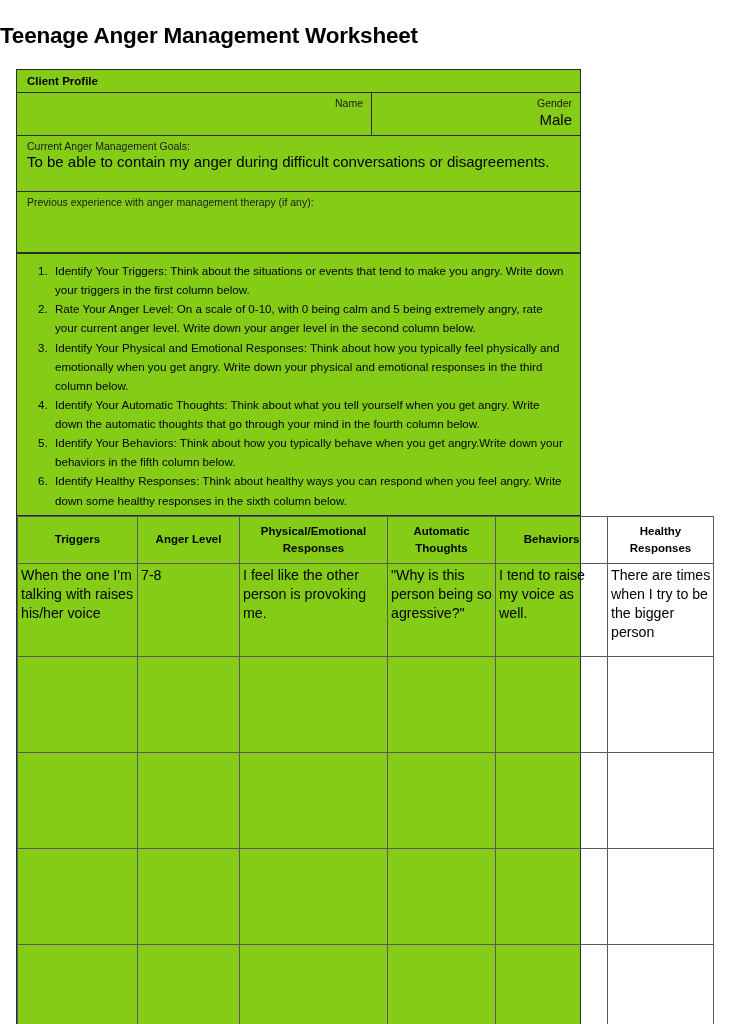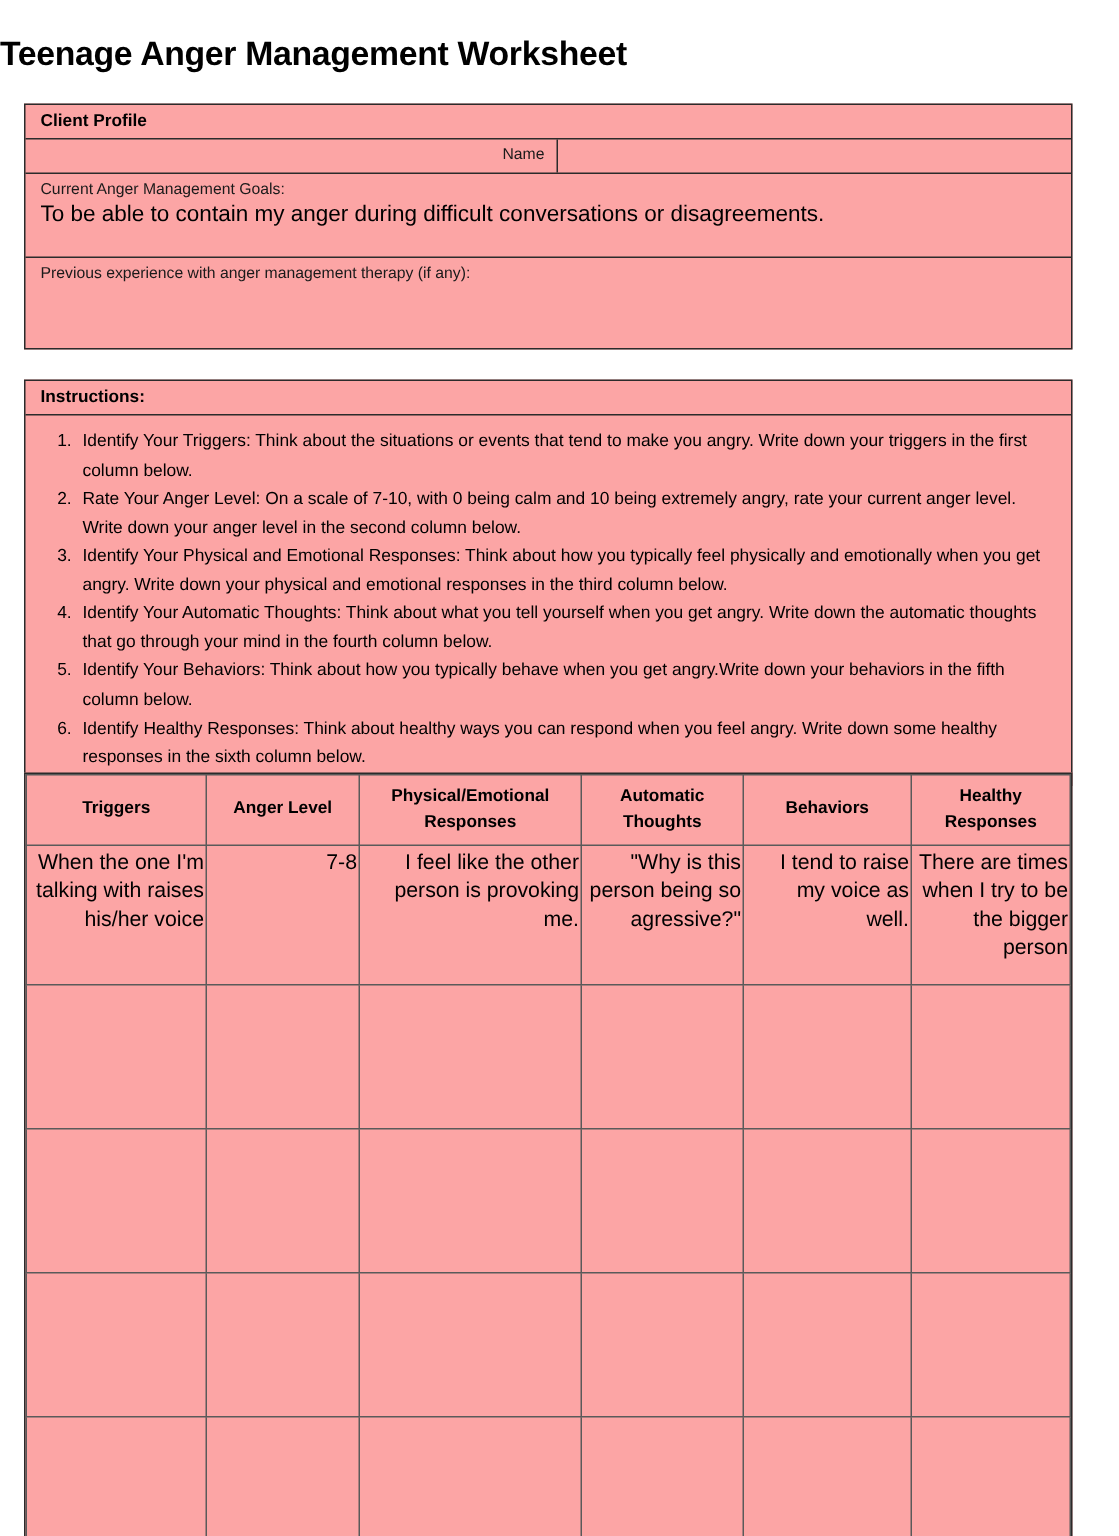--- a/index.html
+++ b/index.html
@@ -29,24 +29,24 @@
     letter-spacing: -0.2px;
     padding-top: 8px;
     padding-bottom: 0;
     line-height: 1.15;
   }
 
   
   .frame {
     position: absolute;
     left: 16px;
-    width: 699px;
+    width: 565px;
     box-sizing: border-box;
     border: 1.5px solid #2b2b2b;
-    background: #fca5a5;
+    background: #84cc16;
   }
 
   
   #client-profile {
     top: 54px;
   }
   .section-band {
     font-size: 11.5px;
     font-weight: bold;
     padding: 4px 8px 4px 10px;
@@ -115,21 +115,20 @@
   }
   table.wt {
     width: 100%;
     border-collapse: collapse;
     table-layout: fixed;
   }
   table.wt th, table.wt td {
     border: 1px solid #5a5a5a;
     vertical-align: top;
     box-sizing: border-box;
-    text-align: right;
   }
   table.wt th {
     text-align: center;
     vertical-align: middle;
     font-size: 11.5px;
     font-weight: bold;
     line-height: 1.45;
     padding: 6px 3px 7px 3px;
     height: 44px;
   }
@@ -161,39 +160,42 @@
 
     <div class="section-band">Client Profile</div>
 
     <div class="profile-row">
 
       <div class="profile-cell name">
         <div class="field-label">Name</div>
       </div>
 
 
+      <div class="profile-cell gender">
+        <div class="field-label">Gender</div>
+        <div class="field-value">Male</div>
+      </div>
 
     </div>
 
     <div class="free-block" id="goals-block">
       <div class="field-label">Current Anger Management Goals:</div>
       <div class="free-value">To be able to contain my anger during difficult conversations or disagreements.</div>
     </div>
 
     <div class="free-block" id="prev-block">
       <div class="field-label">Previous experience with anger management therapy (if any):</div>
     </div>
 
   </section>
 
   <section class="frame" id="instructions">
-    <div class="section-band">Instructions:</div>
     <ol class="instr-list" id="instr-list">
         <li>Identify Your Triggers: Think about the situations or events that tend to make you angry. Write down your triggers in the first column below.</li>
-        <li>Rate Your Anger Level: On a scale of 7-10, with 0 being calm and 10 being extremely angry, rate your current anger level. Write down your anger level in the second column below.</li>
+        <li>Rate Your Anger Level: On a scale of 0-10, with 0 being calm and 5 being extremely angry, rate your current anger level. Write down your anger level in the second column below.</li>
         <li>Identify Your Physical and Emotional Responses: Think about how you typically feel physically and emotionally when you get angry. Write down your physical and emotional responses in the third column below.</li>
         <li>Identify Your Automatic Thoughts: Think about what you tell yourself when you get angry. Write down the automatic thoughts that go through your mind in the fourth column below.</li>
         <li>Identify Your Behaviors: Think about how you typically behave when you get angry.Write down your behaviors in the fifth column below.</li>
         <li>Identify Healthy Responses: Think about healthy ways you can respond when you feel angry. Write down some healthy responses in the sixth column below.</li>
       </ol>
   </section>
 
   <section class="frame" id="worksheet-table">
     <table class="wt">
       <colgroup>

